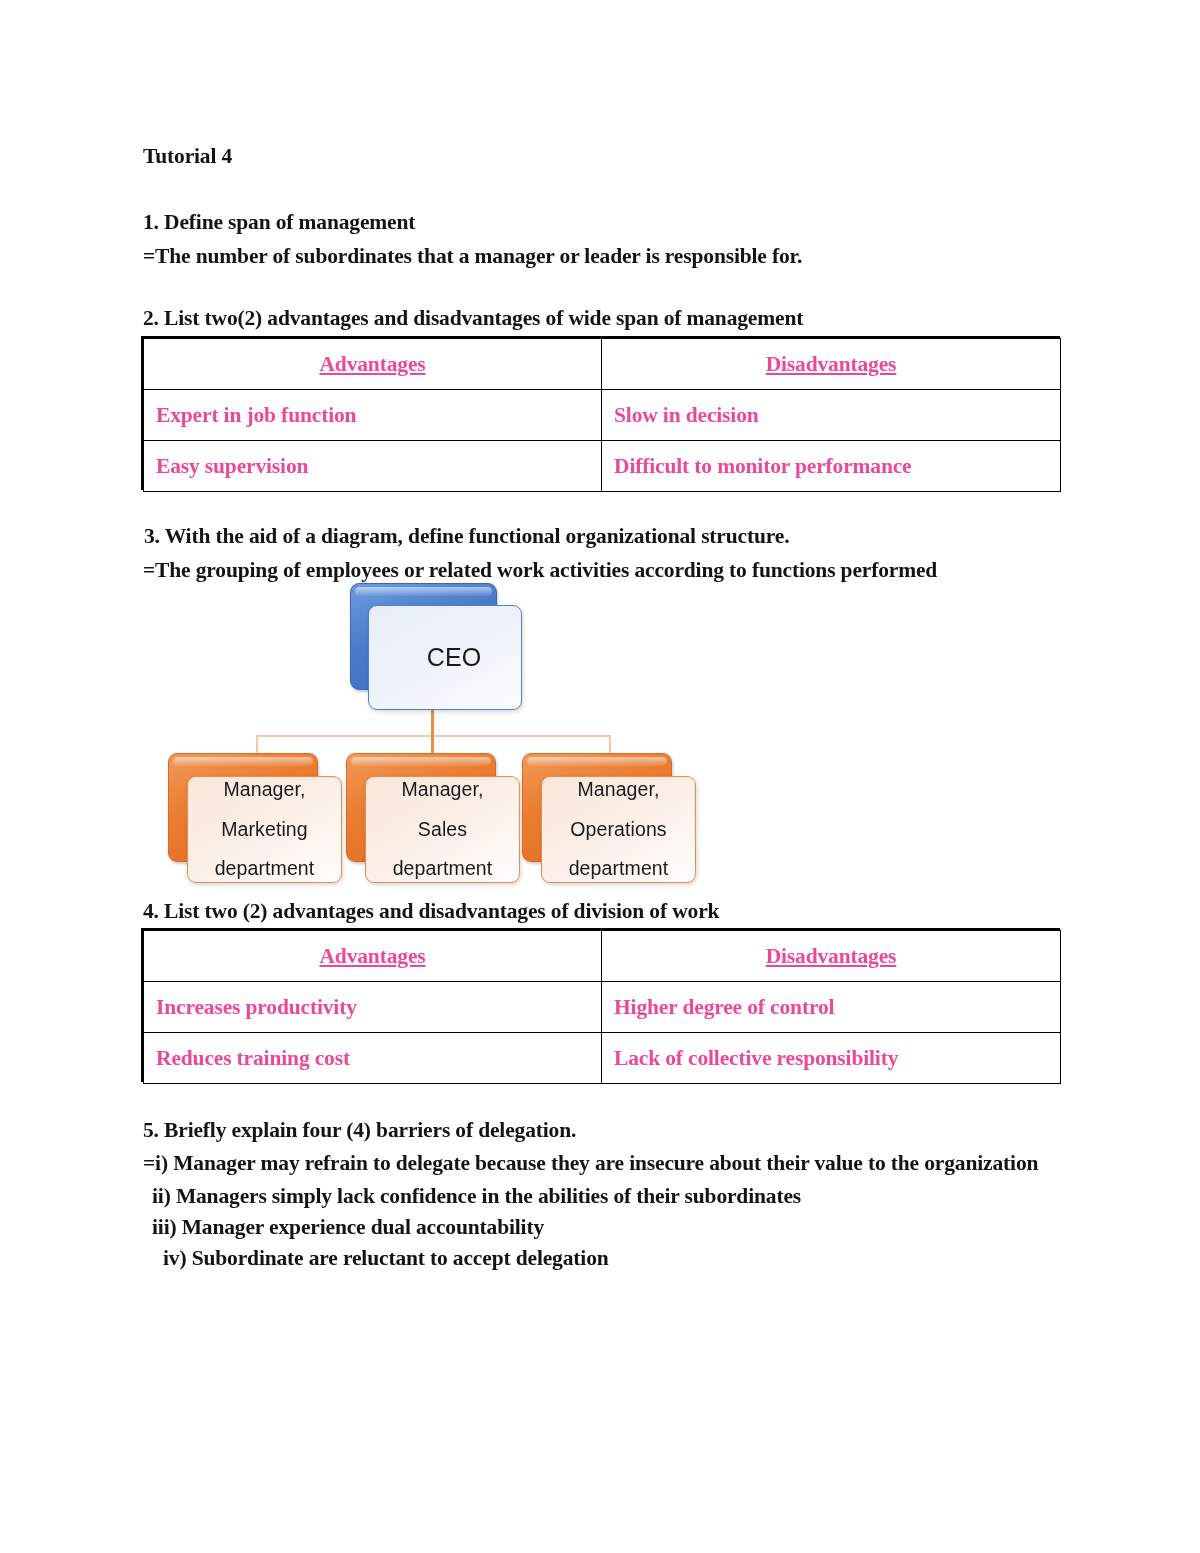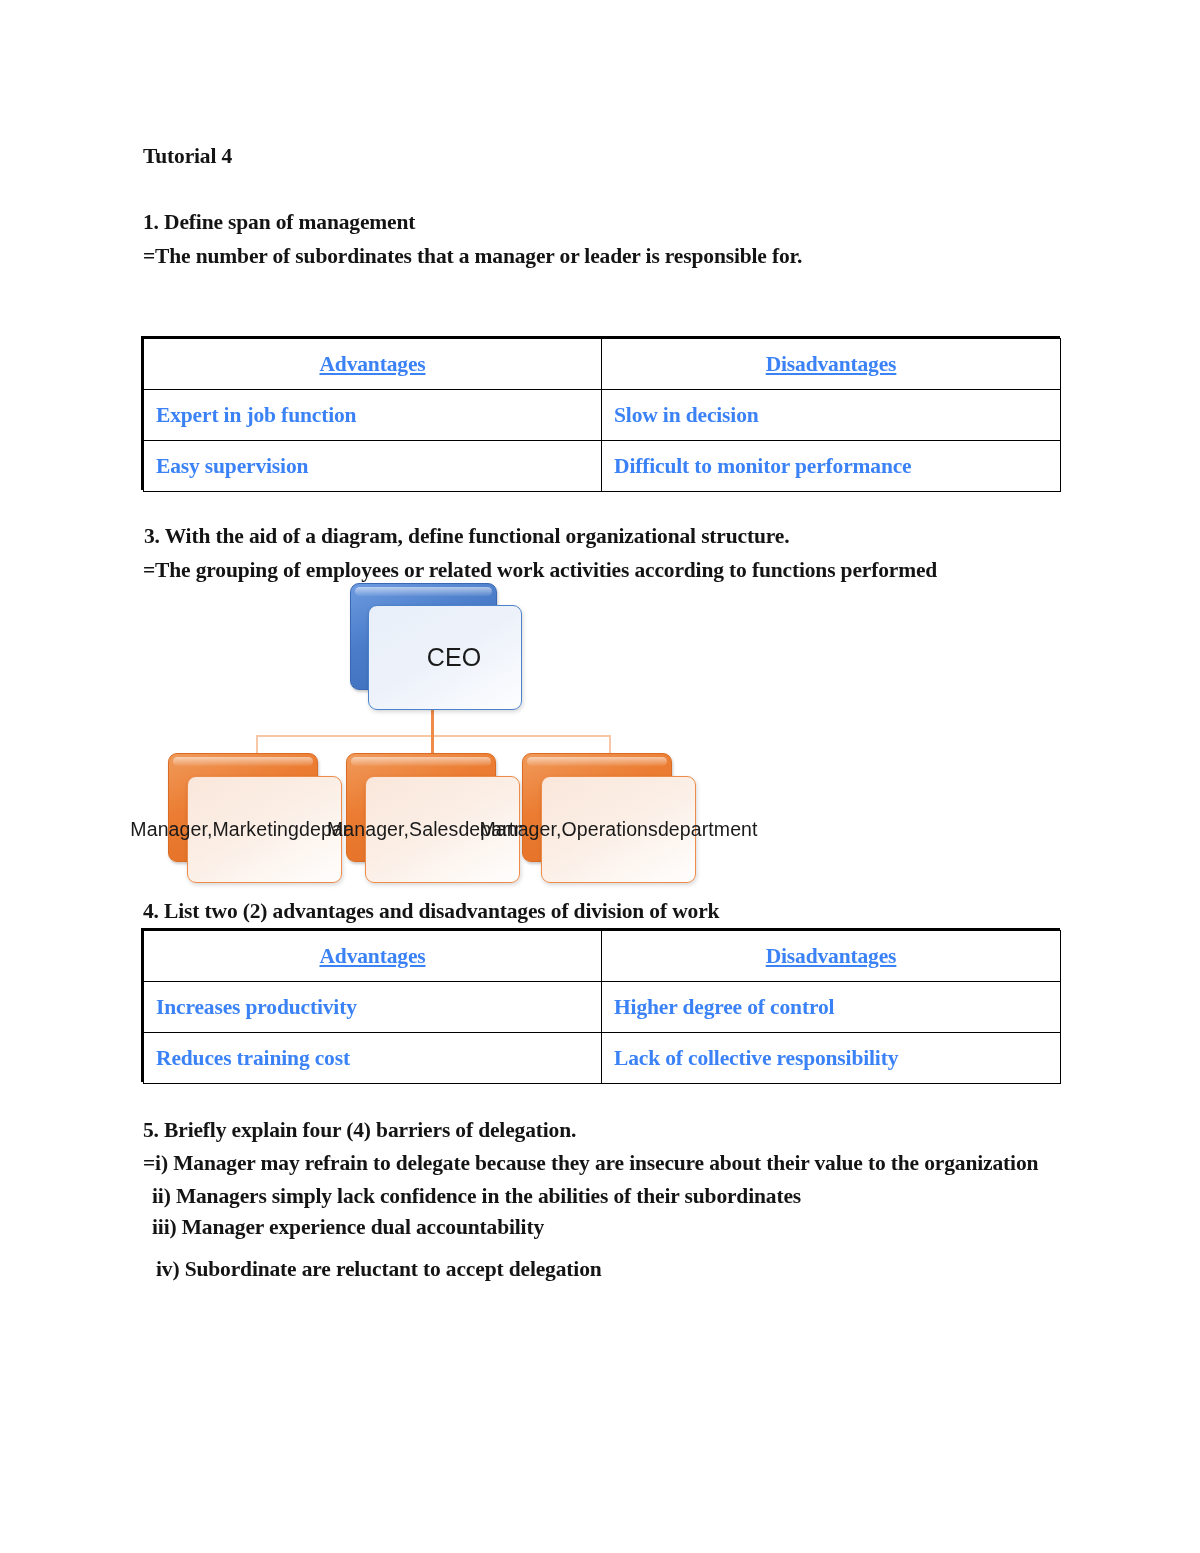--- a/index.html
+++ b/index.html
@@ -44,21 +44,21 @@
 
   .q3      { left: 144px; top: 523px; }
   .q3a     { left: 143px; top: 557px; }
 
   .q4      { left: 143px; top: 898px; }
 
   .q5      { left: 143px; top: 1117px; }
   .q5i     { left: 143px; top: 1150px; }
   .q5ii    { left: 152px; top: 1183px; }
   .q5iii   { left: 152px; top: 1214px; }
-  .q5iv    { left: 156px; top: 1245px; margin-top: 11px; }
+  .q5iv    { left: 163px; top: 1245px; }
 
   
   .tbl {
     position: absolute;
     left: 143px;
     width: 915px;
     border-collapse: collapse;
     table-layout: fixed;
     background: #fff;
   }
@@ -72,21 +72,21 @@
     height: 48px;
   }
   .tbl .c-left  { width: 457px; }
   .tbl .c-right { width: 458px; }
 
   .cell-txt {
     font-weight: bold;
     font-size: 21.5px;
     line-height: 26px;
     letter-spacing: -0.15px;
-    color: #3b82f6;
+    color: #ec4899;
     padding: 0 12px;
     white-space: nowrap;
   }
   .hdr .cell-txt {
     text-align: center;
     text-decoration: underline;
     text-underline-offset: 2px;
   }
   .tbl tr.hdr td { height: 50px; }
   .tbl tr.body-row td { height: 50px; }
@@ -193,38 +193,40 @@
     left: 4px; right: 4px; top: 3px;
     height: 9px;
     border-radius: 6px;
     background: linear-gradient(180deg, rgba(255,255,255,0.55), rgba(255,255,255,0.05));
   }
   .node-mgr .front {
     left: 19px; top: 23px;
     width: 153px; height: 105px;
     background: linear-gradient(150deg, #FAE7DB 0%, #FBEEE5 45%, #FFFEFD 100%);
     border: 1.2px solid #EE8B48;
-    flex-direction: row;
+    flex-direction: column;
+    gap: 16px;
   }
   .node-mgr .label { font-size: 19.5px; }
 
   .mgr-1 { left: 8px; }
   .mgr-2 { left: 186px; }
   .mgr-3 { left: 362px; }
 </style>
 </head>
 <body>
 
 <div class="page">
 
   <div class="txt title">Tutorial 4</div>
 
   <div class="txt q1">1. Define span of management</div>
   <div class="txt q1a">=The number of subordinates that a manager or leader is responsible for.</div>
 
+  <div class="txt q2">2. List two(2) advantages and disadvantages of wide span of management</div>
 
   <div class="tbl-frame f1"></div>
   <table class="tbl t1">
     <tbody>
         <tr class="hdr">
       <td class="c-left">
         <div class="cell-txt">Advantages</div>
       </td>
       <td class="c-right">
         <div class="cell-txt">Disadvantages</div>

